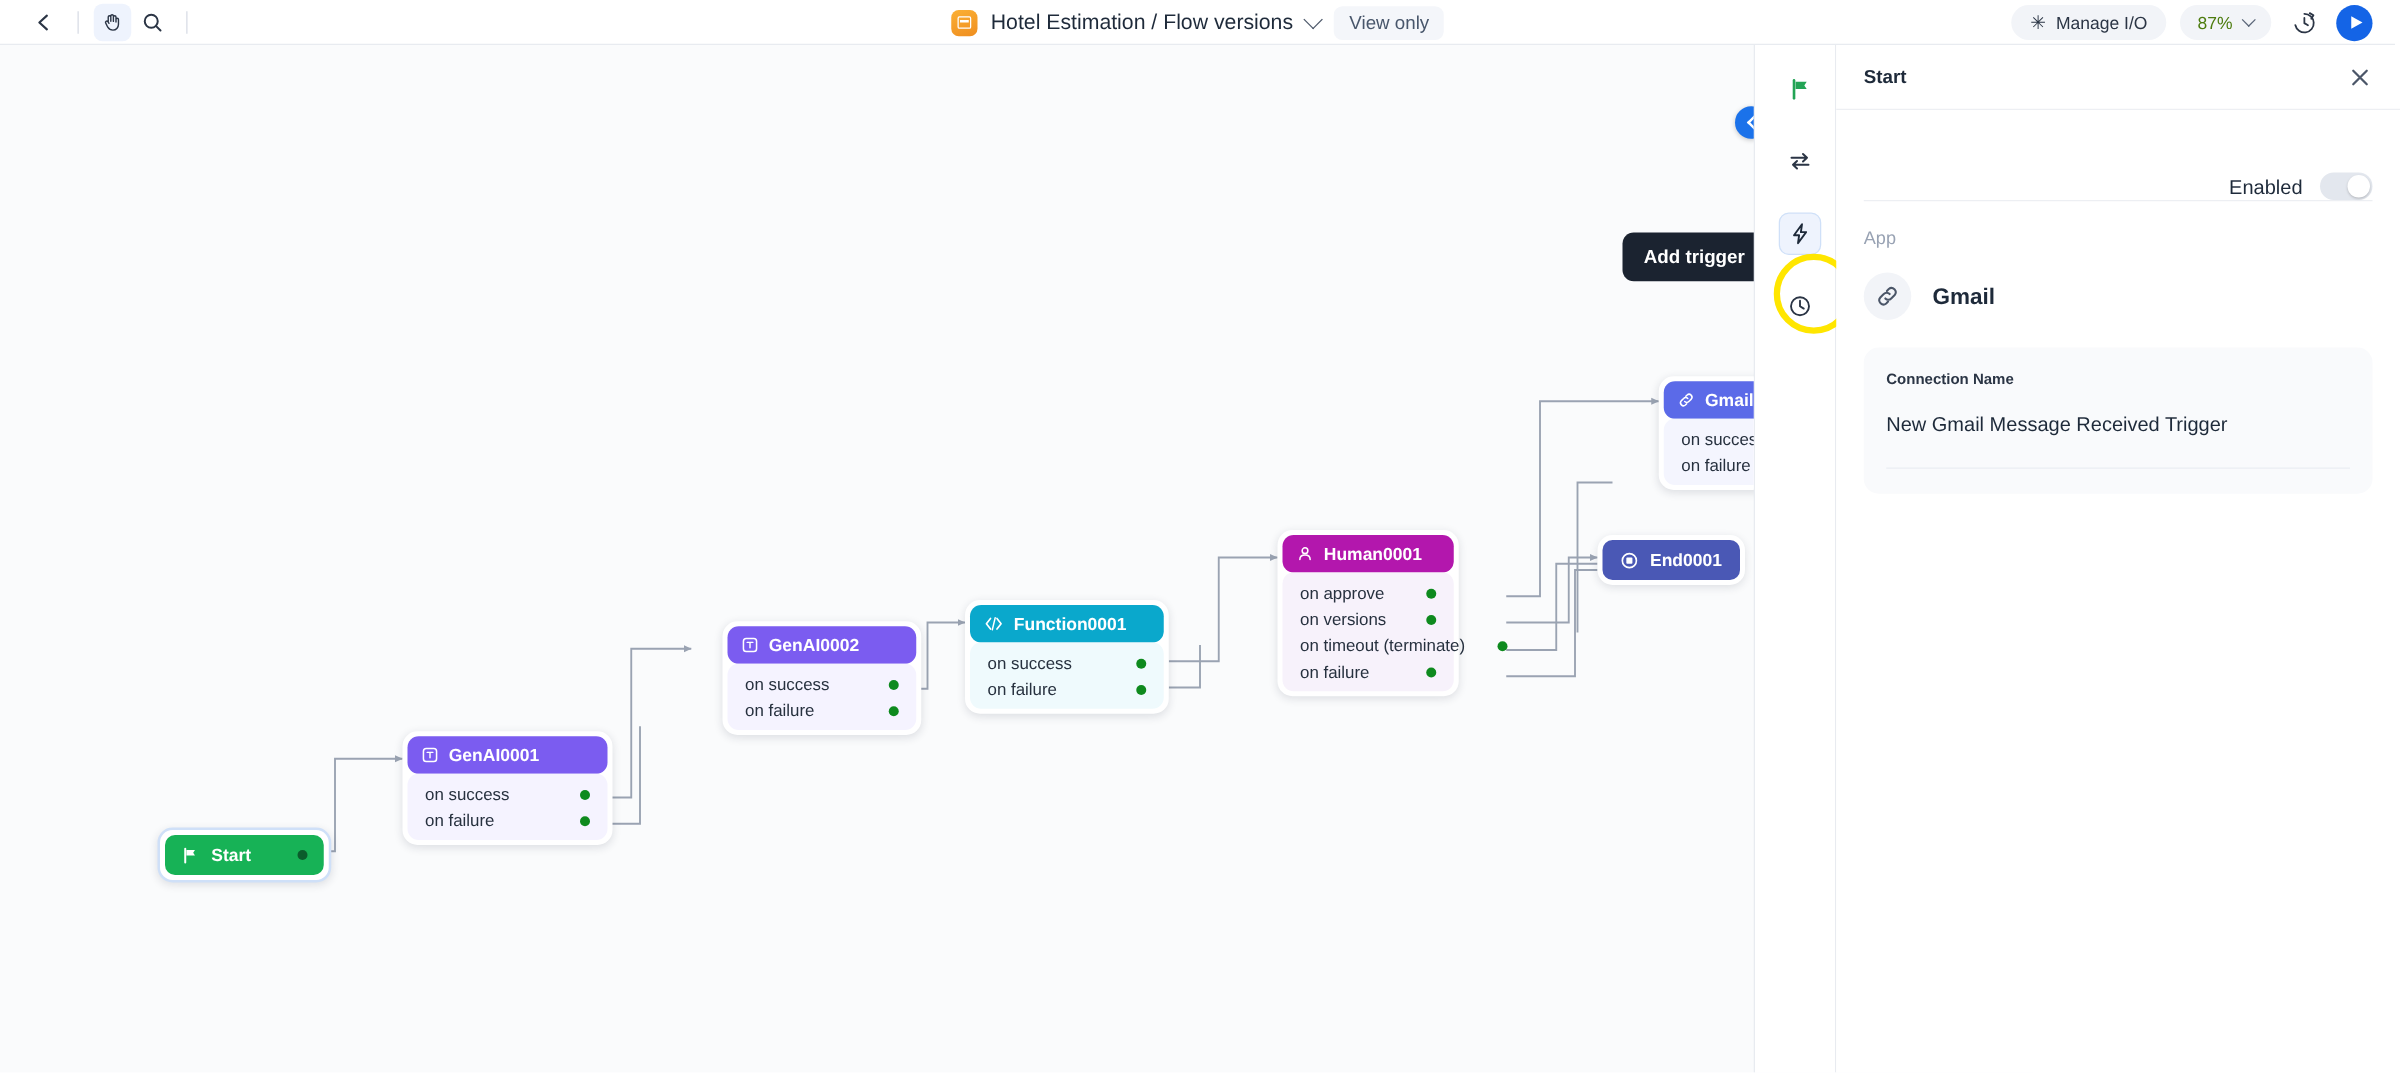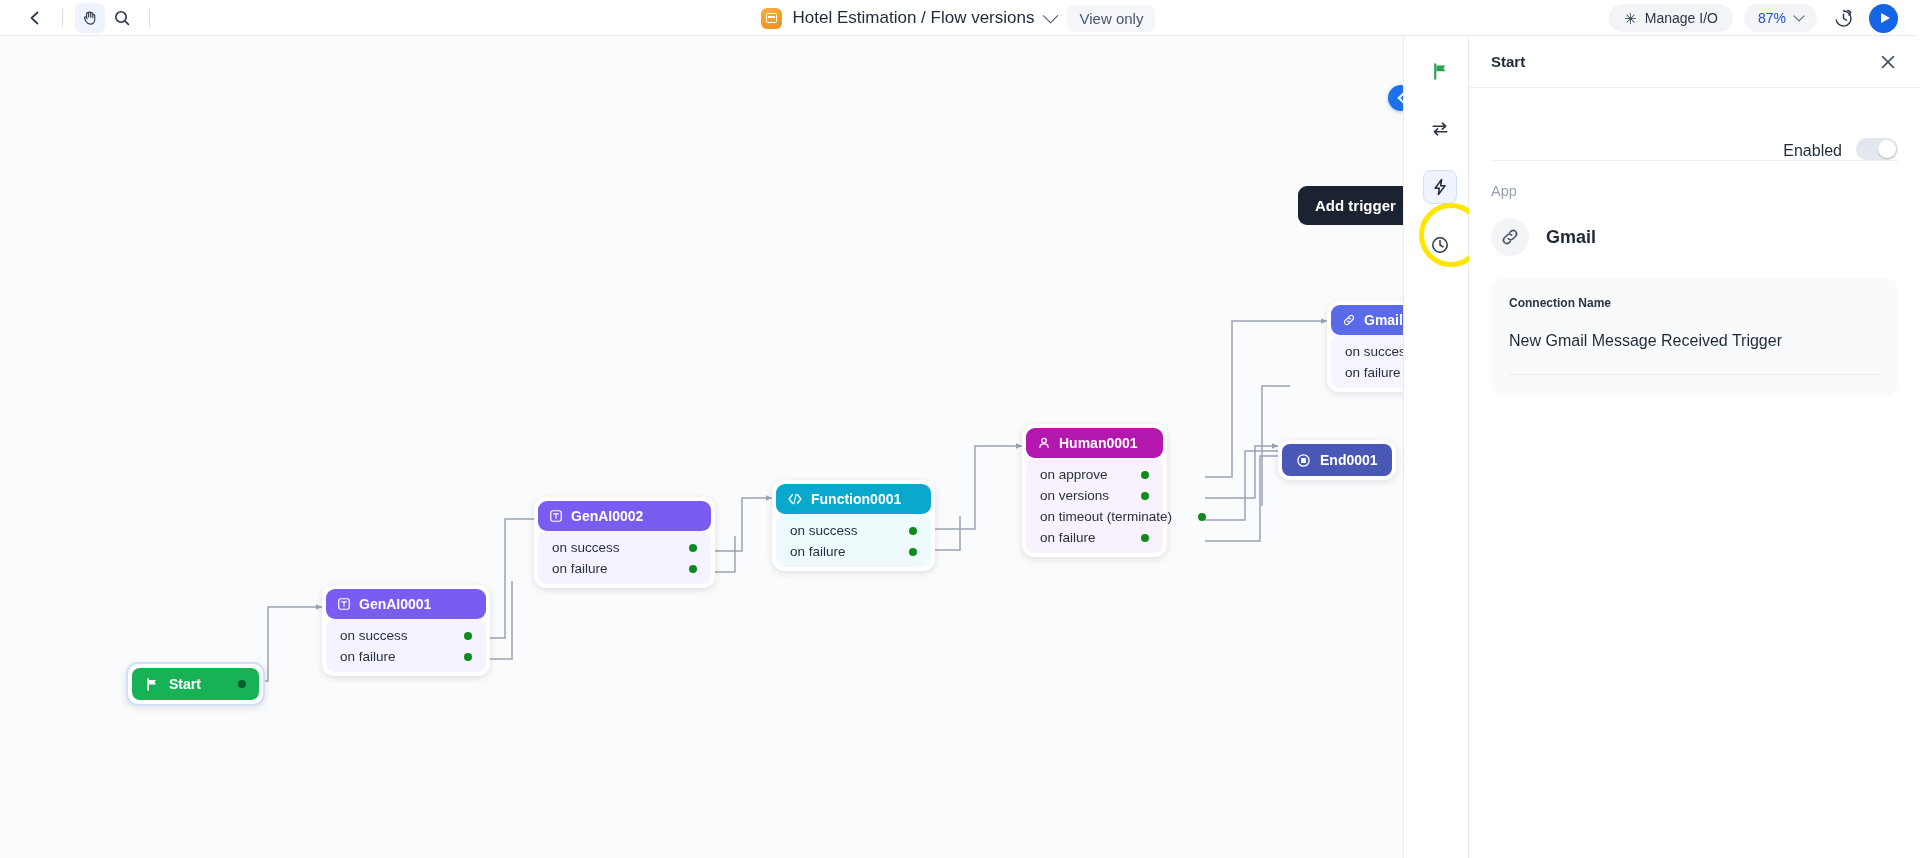--- a/index.html
+++ b/index.html
@@ -64,21 +64,21 @@
   }
   #manage-io {
     display: flex; align-items: center; gap: 8px;
     background: #f2f4f8; border-radius: 16px; padding: 6px 15px;
     font-size: 14px; color: #2b3545; cursor: pointer; white-space: nowrap;
   }
   .asterisk { font-size: 15px; line-height: 1; color: #2b3545; }
   #zoom-ctl {
     display: flex; align-items: center; gap: 9px;
     background: #f2f4f8; border-radius: 16px; padding: 6px 14px;
-    font-size: 14px; color: #1d4ed8; cursor: pointer;
+    font-size: 14px; color: #4d7c0f; cursor: pointer;
   }
   .chev-sm {
     width: 8px; height: 8px; border-right: 1.6px solid #5a6578;
     border-bottom: 1.6px solid #5a6578; transform: rotate(45deg) translate(-1.5px,-1.5px);
   }
   #history-btn {
     width: 30px; height: 30px; display:flex; align-items:center; justify-content:center;
     cursor: pointer;
   }
   #run-btn {
@@ -388,21 +388,21 @@
             <span>on success</span>
             <span class="port-dot"></span>
           </div>
           <div class="port-row">
             <span>on failure</span>
             <span class="port-dot"></span>
           </div>
         </div>
       </div>
 
-      <div class="node genai" style="left:534px; top:461px; width:181px;">
+      <div class="node genai" style="left:578px; top:461px; width:159px;">
         <div class="node-head">
           <span class="node-icon">
             <svg width="14" height="14" viewBox="0 0 16 16">
               <rect x="2" y="2" width="12" height="12" rx="2.5" fill="none" stroke="#fff" stroke-width="1.4"></rect>
               <path d="M5.4 5.6h5.2M8 5.6v5" stroke="#fff" stroke-width="1.3" stroke-linecap="round"></path>
             </svg>
           </span>
           <span>GenAI0002</span>
         </div>
         <div class="node-body node-body-bg">
@@ -482,21 +482,21 @@
         <div class="node-body node-body-bg">
           <div class="port-row">
             <span>on success</span>
           </div>
           <div class="port-row">
             <span>on failure</span>
           </div>
         </div>
       </div>
 
-      <div id="node-end" style="left:1278px; top:404px;">
+      <div id="node-end" style="left:1278px; top:392px;">
         <div class="pill">
           <span class="node-icon">
             <svg width="15" height="15" viewBox="0 0 16 16">
               <circle cx="8" cy="8" r="6" fill="none" stroke="#fff" stroke-width="1.4"></circle>
               <rect x="5.4" y="5.4" width="5.2" height="5.2" rx="0.8" fill="#fff"></rect>
             </svg>
           </span>
           <span>End0001</span>
         </div>
       </div>

